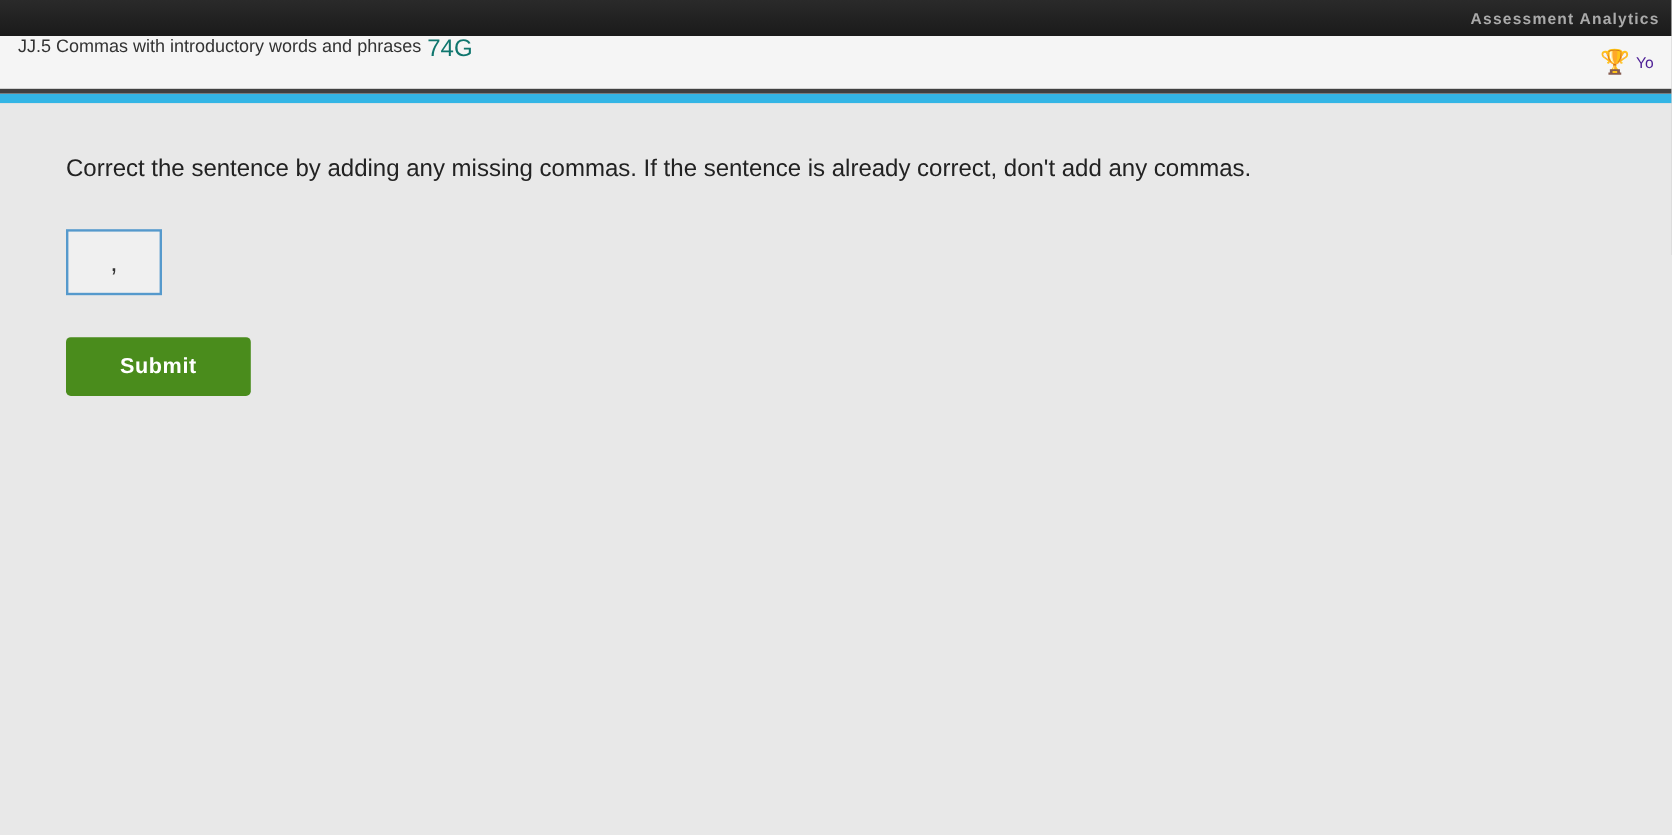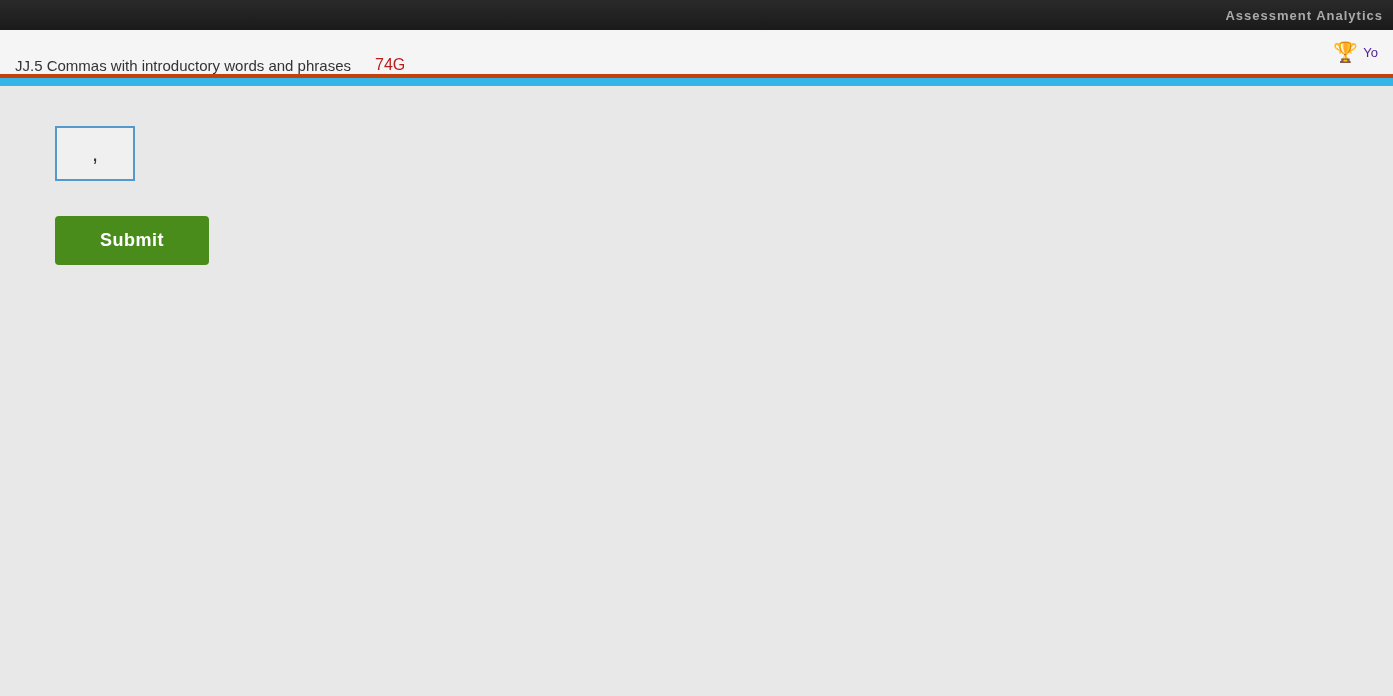--- a/index.html
+++ b/index.html
@@ -30,37 +30,37 @@
     .top-bar-text {
       color: #aaa;
       font-size: 13px;
       letter-spacing: 1px;
     }
 
     .header-bar {
       width: 100%;
       height: 48px;
       background: #f5f5f5;
-      border-bottom: 4px solid #c2410c;
+      border-bottom: 4px solid #404040;
       display: flex;
-      align-items: flex-end;
+      align-items: flex-start;
       padding: 0 15px;
       position: relative;
     }
 
     .header-title {
       font-size: 15px;
       color: #333;
       font-weight: normal;
     }
 
     .header-badge {
-      margin-left: 24px;
-      color: #b91c1c;
-      font-size: 16px;
+      margin-left: 5px;
+      color: #0f766e;
+      font-size: 20px;
     }
 
     .trophy-area {
       position: absolute;
       right: 15px;
       top: 50%;
       transform: translateY(-50%);
       display: flex;
       align-items: center;
       gap: 5px;
@@ -148,20 +148,21 @@
   <div class="trophy-area">
     <span class="trophy-icon">🏆</span>
     <span class="trophy-label">Yo</span>
   </div>
 </div>
 
 <div class="blue-accent-bar"></div>
 
 <div class="main-content">
 
+  <p class="instruction-text">Correct the sentence by adding any missing commas. If the sentence is already correct, don't add any commas.</p>
 
   <div class="input-area">
     <input class="comma-input" type="text" value="," style="">
   </div>
 
 
   <button class="submit-btn">Submit</button>
 
 </div>
 

